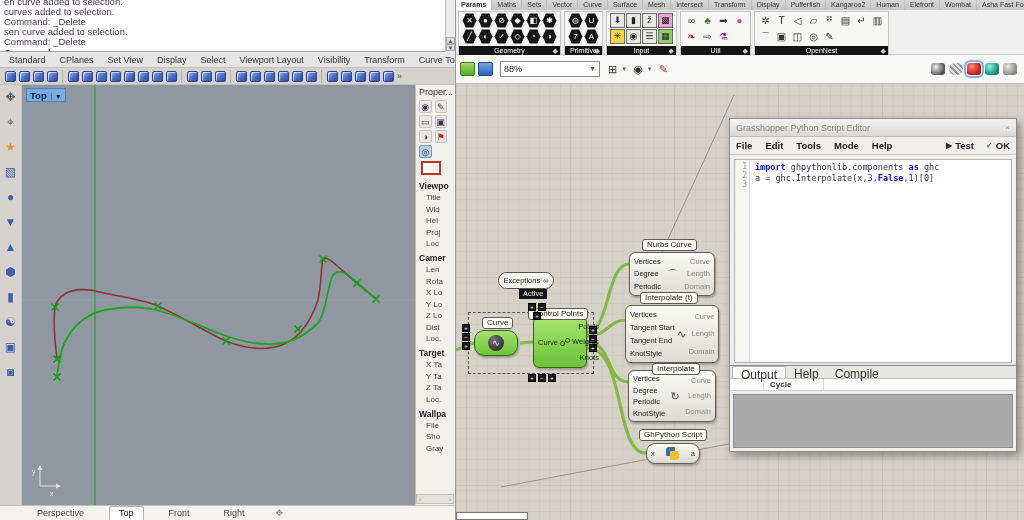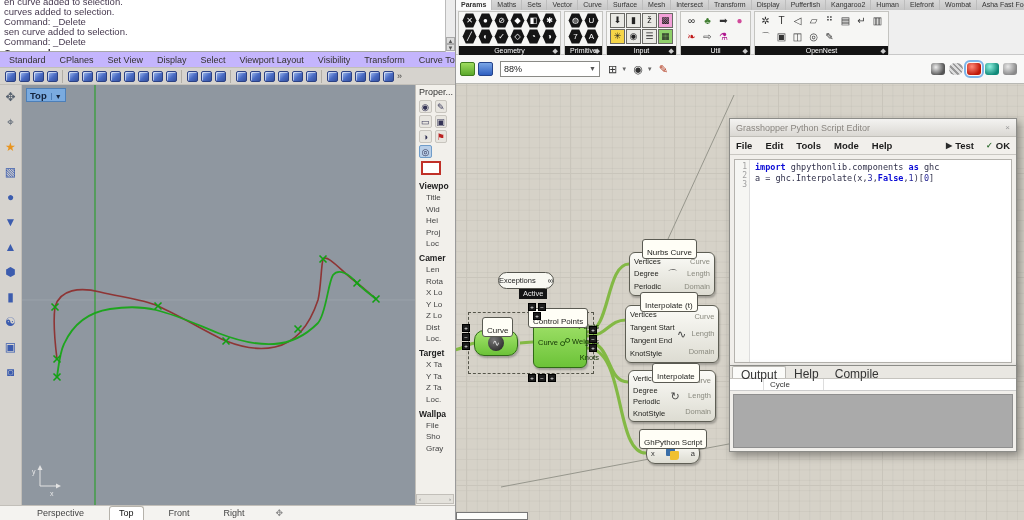--- a/index.html
+++ b/index.html
@@ -9,21 +9,21 @@
 
   
   #rhino { left:0; top:0; width:455px; height:520px; background:#d6d3ce; }
   #cmd-history { left:0; top:0; width:445px; height:52px; background:#ffffff; border-bottom:1px solid #a8a8a8; overflow:hidden; padding:0 4px; }
   .cmdline { font-size:9.5px; color:#45384e; line-height:10px; white-space:nowrap; margin-top:0; }
   .cmdline:first-child { margin-top:-3px; }
   #cmd-prompt { font-size:9.5px; font-weight:bold; color:#2e2636; line-height:12px; }
   #cmd-scroll { left:445px; top:0; width:10px; height:52px; background:#ececec; border-left:1px solid #bbb; }
   #cmd-scroll .sp { position:absolute; left:0; width:9px; height:7px; font-size:6px; color:#555; text-align:center; line-height:7px; background:#dcdcdc; border:1px solid #aaa; }
 
-  #rhino-tabs { left:0; top:52px; width:455px; height:16px; background:#c4b5fd; display:flex; align-items:center; padding-left:2px; border-bottom:1px solid #c2bfb9; }
+  #rhino-tabs { left:0; top:52px; width:455px; height:16px; background:#e5e5e5; display:flex; align-items:center; padding-left:2px; border-bottom:1px solid #c2bfb9; }
   .rtab { font-size:9px; color:#33312e; padding:2px 7px; white-space:nowrap; }
   .rtab.last { border-left:1px solid #b5b2ab; background:#e0ddd7; }
   #rhino-gear { font-size:9px; color:#666; margin-left:1px; }
 
   #rhino-toolbar { left:0; top:68px; width:455px; height:17px; background:#d6d3ce; display:flex; align-items:center; padding-left:3px; border-bottom:1px solid #c2bfb9; }
   .cube { width:11px; height:11px; margin:0 1.5px; background:linear-gradient(135deg,#a6c0f0,#4a6cc4 55%,#35519e); border:1px solid #2c4284; border-radius:2px; box-shadow:inset 1px 1px 0 rgba(255,255,255,.55); }
   .tsep { width:1px; height:13px; background:#b0ada6; margin:0 3px; }
   #rtb-more { font-size:9px; color:#444; margin-left:2px; }
 
   #rhino-sidebar { left:0; top:85px; width:22px; height:420px; background:#d6d3ce; display:flex; flex-direction:column; align-items:center; padding-top:4px; border-right:1px solid #c2bfb9; }
@@ -84,21 +84,21 @@
 
   #canvas { left:0; top:84px; width:569px; height:436px; overflow:hidden;
     background-color:#d6d2c8;
     background-image:
       linear-gradient(#c9c5bb 1px, transparent 1px), linear-gradient(90deg,#c9c5bb 1px, transparent 1px),
       linear-gradient(rgba(0,0,0,.035) 1px, transparent 1px), linear-gradient(90deg,rgba(0,0,0,.035) 1px, transparent 1px);
     background-size:104px 104px,104px 104px,10.4px 10.4px,10.4px 10.4px;
     background-position:10px 89px,10px 89px,0 1px,0 1px; }
   #wires { position:absolute; left:0; top:0; width:569px; height:436px; }
 
-  .gtag { position:absolute; background:#fffef6; border:1px solid #5a5a52; border-radius:3px; font-size:8px; color:#1d1d1a; padding:8px 4px 1px; white-space:nowrap; z-index:5; }
+  .gtag { position:absolute; background:#fffef6; border:1px solid #5a5a52; border-radius:3px; font-size:8px; color:#1d1d1a; padding:0px 4px 1px; white-space:nowrap; z-index:5; }
   .gcomp { position:absolute; background:linear-gradient(#fbfbf7,#dddcd2); border:1px solid #5e5e54; border-radius:6px; display:flex; z-index:4; box-shadow:1px 2px 2px rgba(0,0,0,.25); }
   .gcomp.sel { background:linear-gradient(#a5e46e,#6cc338); border-color:#2f6a16; }
   .gcol { display:flex; flex-direction:column; justify-content:space-around; padding:2px 0; }
   .gcol.in  { align-items:flex-start; padding-left:4px; }
   .gcol.out { align-items:flex-end; padding-right:4px; }
   .gport { font-size:7.5px; line-height:9px; color:#23231f; white-space:nowrap; }
   .gcol.out .gport { color:#8b8b80; }
   .gcomp.sel .gport, .gcomp.sel .gcol.out .gport { color:#143306; }
   .gcenter { flex:1; display:flex; align-items:center; justify-content:center; font-size:11px; color:#444; min-width:14px; }
   .gcomp.sel .gcenter { color:#1d4d0a; }
@@ -134,21 +134,21 @@
   #gutter { width:15px; background:#f6f6f3; border-right:1px solid #ddd; color:#a0a0a0; font-family:"DejaVu Sans Mono",monospace; font-size:8px; padding-top:2px; text-align:right; padding-right:2px; }
   #codelines { padding:2px 0 0 5px; font-family:"DejaVu Sans Mono",monospace; font-size:8.5px; line-height:11px; white-space:pre; }
   .tk-k { color:#0b0bd6; font-weight:bold; }
   .tk-n { color:#2a2a9a; }
   .tk-p { color:#30304a; }
 
   #outwin { left:273px; top:281px; width:288px; height:87px; background:#f1efeb; border:1px solid #8c8c88; box-shadow:3px 4px 8px rgba(0,0,0,.35); z-index:11; }
   #out-tabs { height:13px; display:flex; background:#e9e7e2; border-bottom:1px solid #c5c3be; padding-left:2px; }
   .otab { font-size:12px; color:#333; padding:1px 8px 0; }
   .otab.active { background:#fbfbf9; border:1px solid #b9b7b2; border-bottom:none; border-radius:2px 2px 0 0; }
-  #out-head { height:12px; background:#fff; border-bottom:1px solid #ccc; display:flex; align-items:center; }
+  #out-head { height:12px; background:#fff; border-bottom:1px solid #ccc; display:flex; align-items:center;font-weight:bold; }
   #out-head .c0 { width:34px; border-right:1px solid #ddd; height:100%; }
   #out-head .c1 { font-size:8px; color:#333; padding-left:6px; border-right:1px solid #ddd; width:60px; height:100%; line-height:12px; }
   #out-body { position:absolute; left:3px; right:3px; top:28px; bottom:3px; background:#aaaaaa; border:1px solid #8f8f8f; }
 </style>
 </head>
 <body>
 
 <div id="rhino" class="abs">
   <div id="cmd-history" class="abs">
       <div class="cmdline">en curve added to selection.</div>
@@ -462,21 +462,21 @@
         <path d="M-4,266 C6,266 12,259 20,259"></path>
         <path d="M64,259 C70,259 70,258 77,258"></path>
         <path d="M131,248 C154,248 150,180 173,180"></path>
         <path d="M131,252 C152,252 152,236 170,236"></path>
         <path d="M131,258 C156,258 150,298 172,298"></path>
         <path d="M131,264 C170,264 158,369 190,369"></path>
       </g>
     </svg>
     <div id="sel-rect" style="left:12px;top:228px;width:126px;height:62px"></div>
     <div id="comp-layer">
-        <div class="gcaps" style="left: 42px; top: 188px; width: 56px; height: 17px; justify-content: space-between;">
+        <div class="gcaps" style="left: 42px; top: 188px; width: 56px; height: 17px;">
           <div>Exceptions</div>
           <div>∞</div>
         </div>
         <div class="gstat" style="left: 50px; top: 205px;">Active</div>
         <div class="gtag" style="left: 26px; top: 233px;">Curve</div>
         <div class="gparam" style="left: 18px; top: 246px; width: 44px; height: 26px;">
           <div class="pc">∿</div>
         </div>
         <div class="gtag" style="left: 72px; top: 224px;">Control Points</div>
         <div class="gcomp sel" style="left: 77px; top: 232px; width: 54px; height: 52px;">

